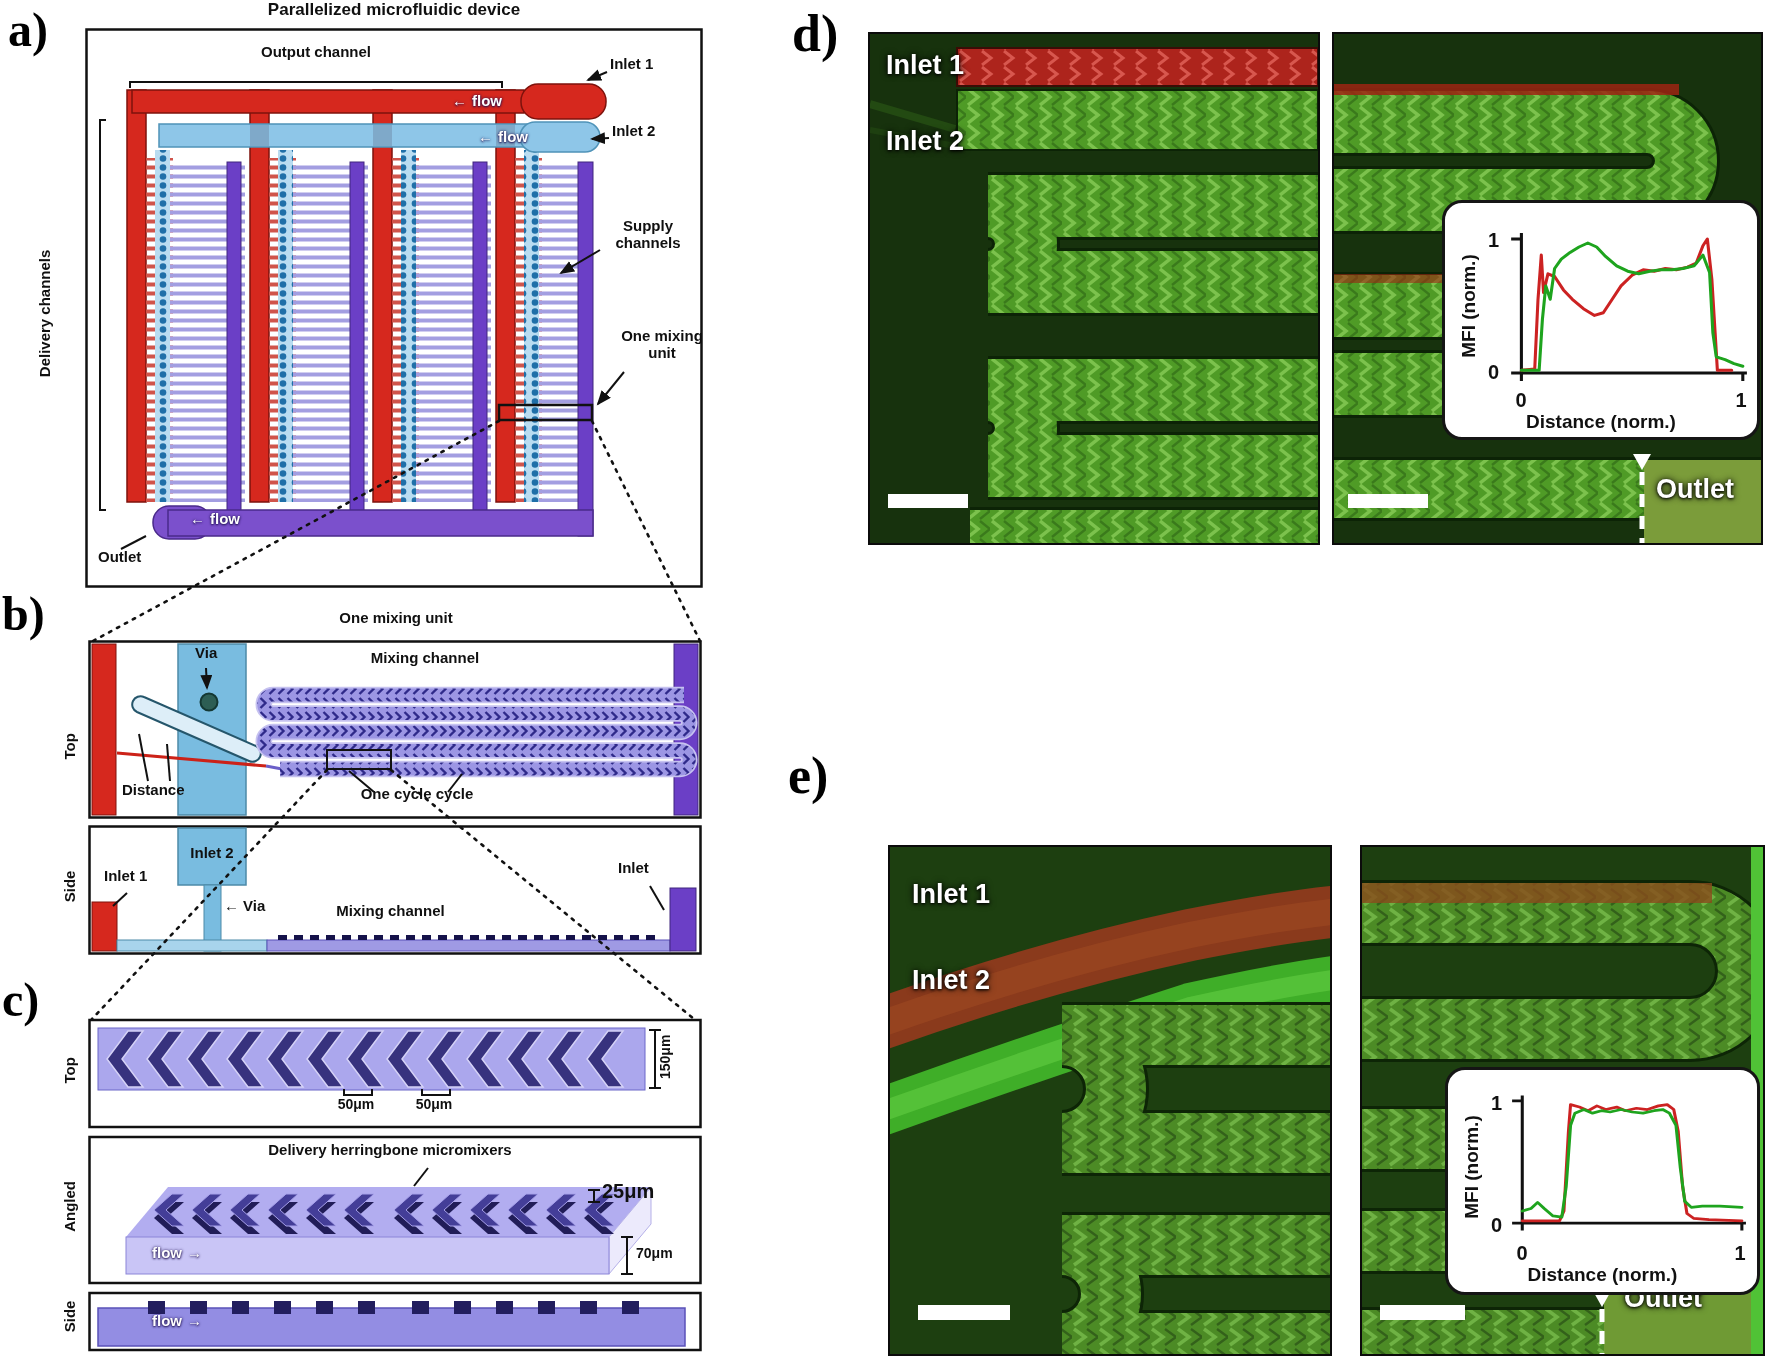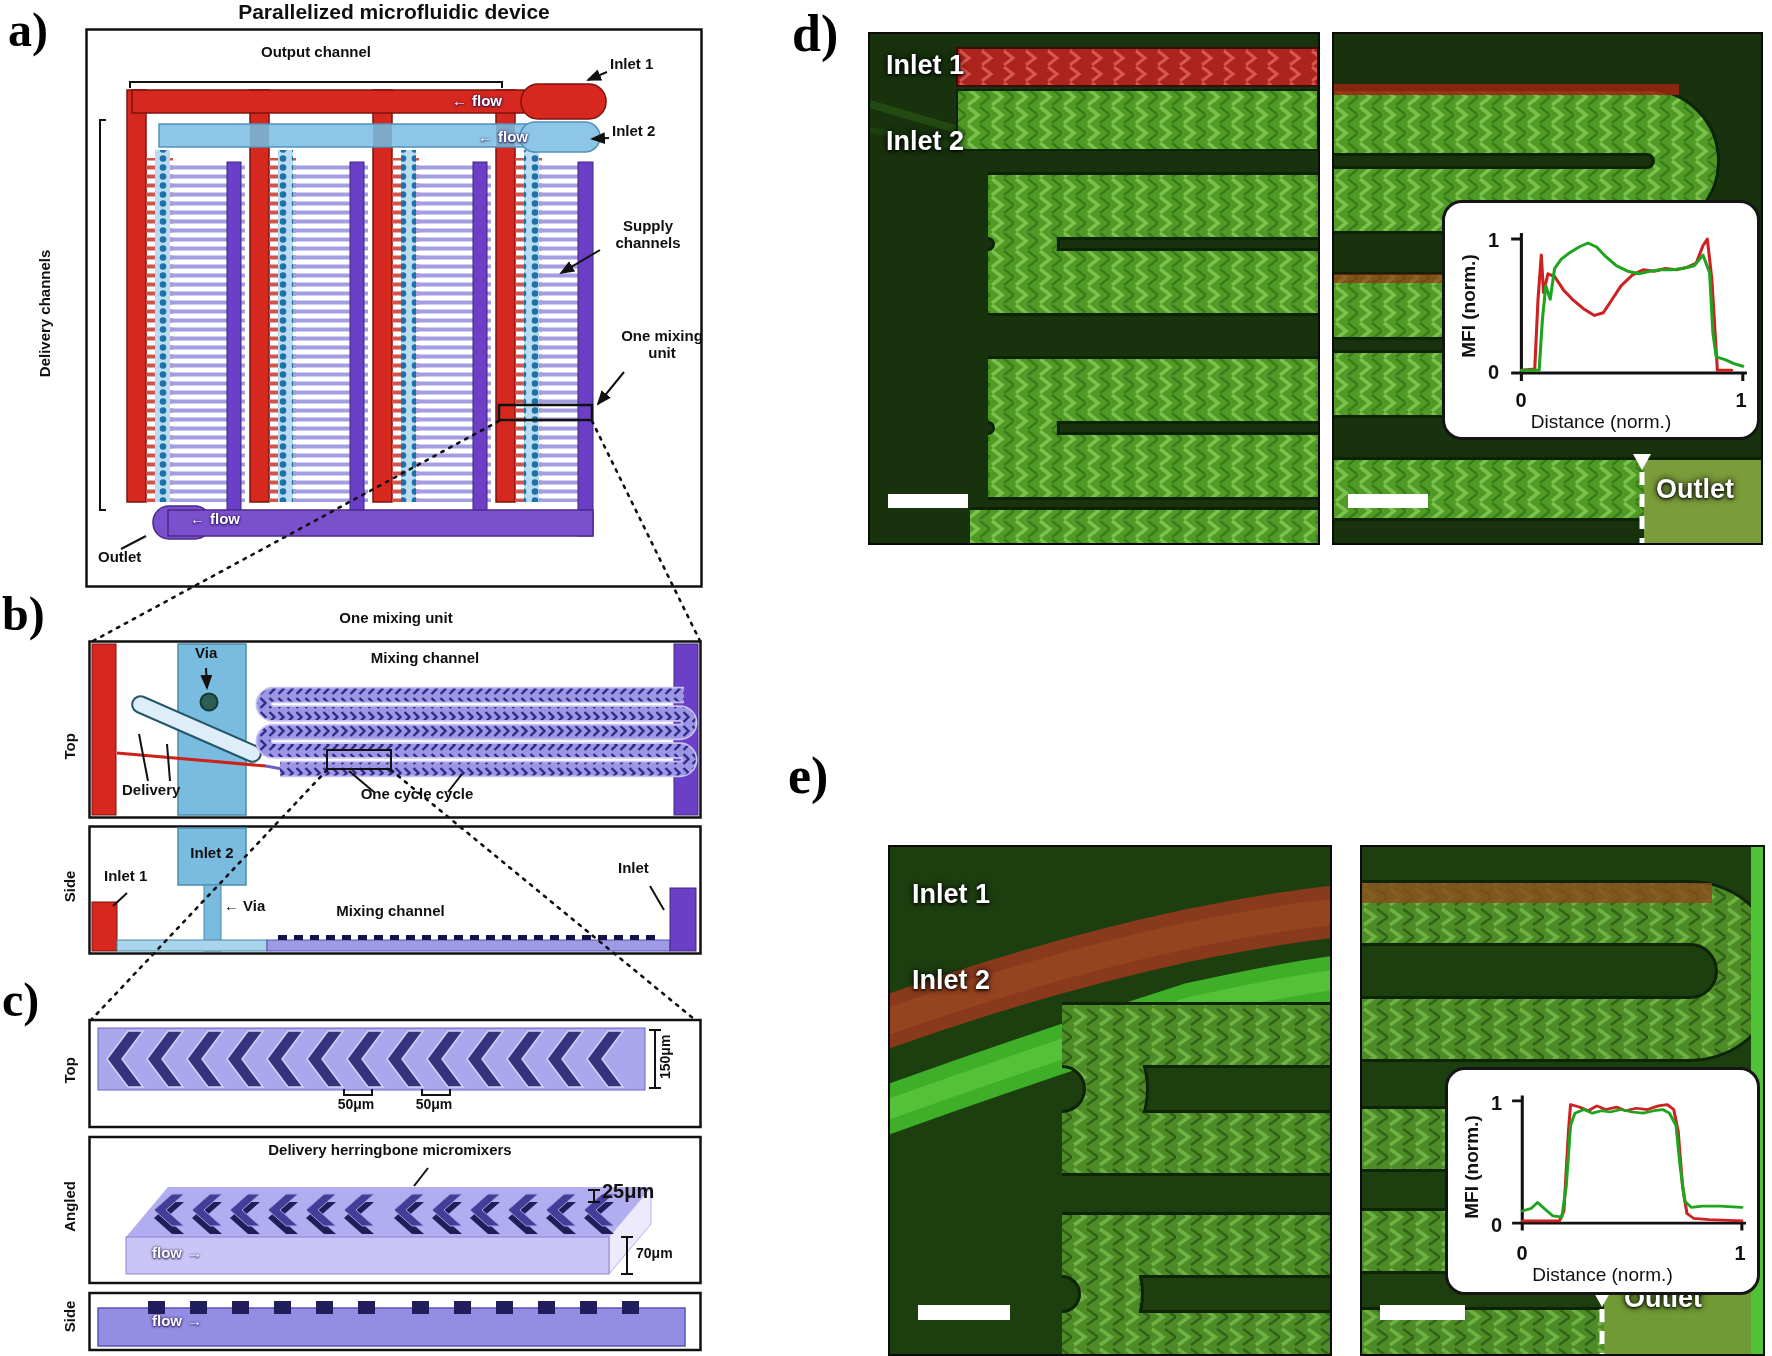--- a/index.html
+++ b/index.html
@@ -14,21 +14,21 @@
   .rot{transform:rotate(-90deg)}
   .pletter{position:absolute;font-family:"Liberation Serif","DejaVu Serif",serif;font-weight:bold;font-size:48px;color:#000}
   .flow{position:absolute;color:#fff;font-weight:bold;font-size:15px;display:flex;gap:5px;align-items:center;
         text-shadow:0 0 3px rgba(30,15,80,.95),0 1px 2px rgba(30,15,80,.9);white-space:nowrap}
   .micro{position:absolute;color:#fff;font-weight:bold;font-size:27px;line-height:1;
          text-shadow:0 1px 3px #000,0 0 7px #000;white-space:nowrap}
   .img{position:absolute;border:2px solid #0b0b0b;overflow:hidden;background:#17320d}
   .inset{position:absolute;background:#fff;border:3px solid #151515;border-radius:20px;z-index:5}
   .inset .ylab{position:absolute;font-size:19px;font-weight:700;color:#111;text-align:center;transform:rotate(-90deg);white-space:nowrap}
   .inset .tick{position:absolute;font-size:20px;font-weight:700;color:#111}
-  .inset .xlab{position:absolute;font-size:19px;font-weight:400;color:#111;width:100%;left:0;text-align:center}
+  .inset .xlab{position:absolute;font-size:19px;font-weight:700;color:#111;width:100%;left:0;text-align:center}
   .plot{position:absolute}
 </style>
 </head>
 <body>
 
 <div id="page">
 
   <svg width="0" height="0" style="position:absolute" aria-hidden="true">
     <defs>
       <marker id="ah" markerWidth="9" markerHeight="8" refX="6.5" refY="3" orient="auto">
@@ -58,21 +58,21 @@
       </pattern>
       <pattern id="p-hgrn2" patternUnits="userSpaceOnUse" width="26" height="20">
         <rect width="26" height="20" fill="#4c8b25"></rect>
         <path d="M2,2 L13,10 L2,18" stroke="#6fb244" stroke-width="3.5" fill="none"></path>
         <path d="M15,2 L26,10 L15,18" stroke="#33611a" stroke-width="2.5" fill="none"></path>
       </pattern>
     </defs>
   </svg>
 
   <div class="pletter" style="left:8px;top:2px">a)</div>
-  <div class="lbl ctr" style="left:85px;top:0;width:618px;font-size:21px">Parallelized microfluidic device</div>
+  <div class="lbl ctr" style="left:85px;top:0;width:618px;font-size:17px">Parallelized microfluidic device</div>
 
   <svg class="abs" style="left:85px;top:28px" width="618" height="560" viewBox="0 0 618 560">
     <rect x="1.5" y="1.5" width="615" height="557" fill="#fff" stroke="#111" stroke-width="2.5"></rect>
 
     <path d="M45,60 V54 H417 V60" fill="none" stroke="#111" stroke-width="2"></path>
 
     <path d="M21,92 H15 V482 H21" fill="none" stroke="#111" stroke-width="2"></path>
 
     <g id="a-units">
         <rect x="42" y="62" width="19" height="412" fill="#d6281e" stroke="#7e120c" stroke-width="1.5"></rect>
@@ -186,21 +186,21 @@
         <rect x="526" y="295" width="9" height="5" fill="#15124a"></rect>
         <rect x="542" y="295" width="9" height="5" fill="#15124a"></rect>
         <rect x="558" y="295" width="9" height="5" fill="#15124a"></rect>
       </g>
     <rect x="582" y="248" width="26" height="63" fill="#6b3fc6" stroke="#41267e"></rect>
   </svg>
 
   <div class="lbl ctr rot" style="left:40px;top:738px;width:60px">Top</div>
   <div class="lbl" style="left:195px;top:645px">Via</div>
   <div class="lbl ctr" style="left:350px;top:650px;width:150px">Mixing channel</div>
-  <div class="lbl" style="left:122px;top:782px">Delivery</div>
+  <div class="lbl" style="left:122px;top:782px">Distance</div>
   <div class="lbl ctr" style="left:342px;top:786px;width:150px">One cycle cycle</div>
   <div class="lbl ctr rot" style="left:40px;top:878px;width:60px">Side</div>
   <div class="lbl" style="left:104px;top:868px">Inlet 1</div>
   <div class="lbl ctr" style="left:178px;top:845px;width:68px">Inlet 2</div>
   <div class="lbl" style="left:224px;top:898px;display:flex;gap:4px">
     <span>←</span>
     <span>Via</span>
   </div>
   <div class="lbl ctr" style="left:318px;top:903px;width:145px">Mixing channel</div>
   <div class="lbl" style="left:618px;top:860px">Inlet</div>

